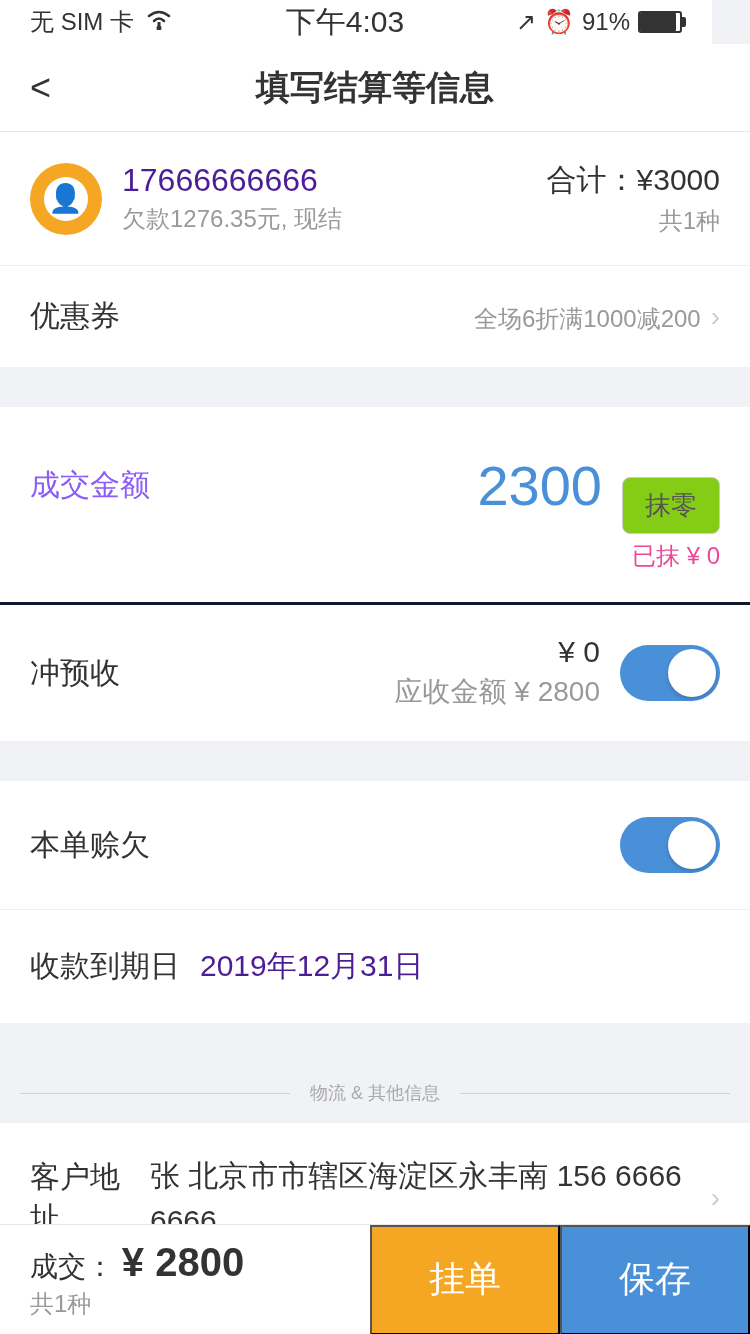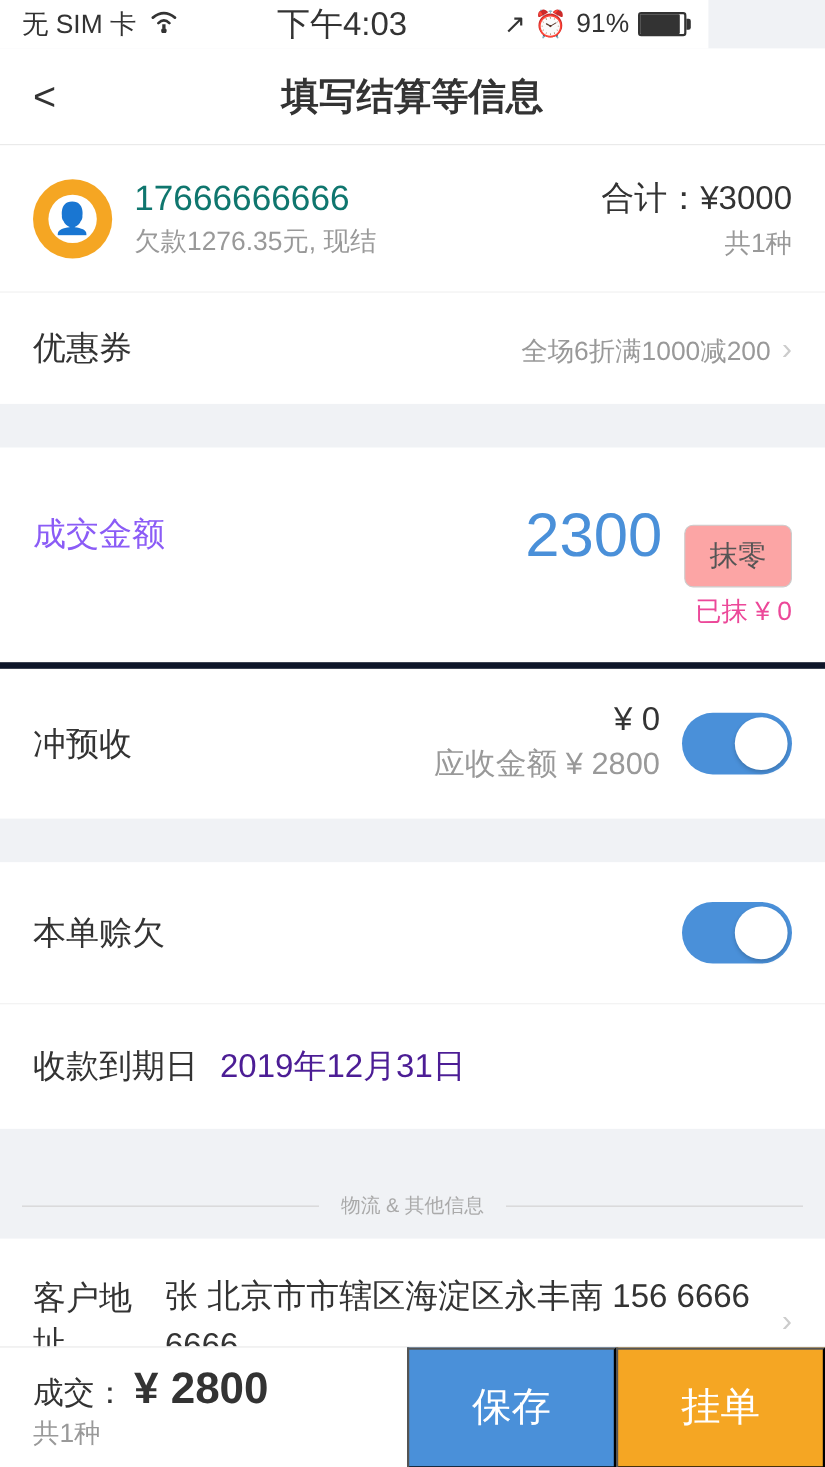--- a/index.html
+++ b/index.html
@@ -9,27 +9,27 @@
       min-height: 1334px;
       background: #f0f2f5;
       font-family: -apple-system, "PingFang SC", "Helvetica Neue", Arial, sans-serif;
       font-size: 28px;
       color: #333;
       position: relative;
     }
 
     
     .status-bar {
-      width: 644px;
+      width: 712px;
       height: 44px;
       background: #fff;
       display: flex;
       align-items: center;
       justify-content: space-between;
-      padding: 0 20px;
+      padding: 0 30px;
       font-size: 24px;
       color: #333;
     }
     .status-left { display: flex; align-items: center; gap: 10px; }
     .status-center { font-size: 30px; font-weight: 500; }
     .status-right { display: flex; align-items: center; gap: 8px; font-size: 24px; }
 
     
     .nav-bar {
       width: 750px;
@@ -91,21 +91,21 @@
       background: #fff;
       display: flex;
       align-items: center;
       justify-content: center;
     }
     .avatar-person {
       font-size: 28px;
       color: #f5a623;
     }
     .customer-info { flex: 1; }
-    .customer-phone { font-size: 32px; font-weight: 500; color: #0f766e; }
+    .customer-phone { font-size: 32px; font-weight: 500; color: #4c1d95; }
     .customer-sub { font-size: 24px; color: #999; margin-top: 4px; }
     .customer-total { text-align: right; }
     .total-amount { font-size: 30px; color: #333; }
     .total-type { font-size: 24px; color: #999; margin-top: 4px; }
 
     
     .coupon-row {
       display: flex;
       align-items: center;
       padding: 30px 30px;
@@ -136,31 +136,31 @@
     }
     .amount-label { font-size: 30px; color: #8b5cf6; }
     .amount-right { display: flex; align-items: center; gap: 20px; }
     .amount-value { font-size: 56px; color: #4a90d9; font-weight: 500; }
     .round-btn {
       border: 1px solid #ccc;
       border-radius: 8px;
       padding: 10px 22px;
       font-size: 26px;
       color: #555;
-      background: #fca5a5;
+      background: #84cc16;
       cursor: pointer;
       margin-top: 40px;
     }
     .amount-sub { font-size: 24px; color: #ec4899; margin-top: 6px; text-align: right; }
 
     
     .prepay-section {
       background: #fff;
       padding: 30px 30px;
-      border-top: 6px solid #0f172a;
+      border-top: 3px solid #0f172a;
     }
     .prepay-row {
       display: flex;
       align-items: center;
       justify-content: space-between;
     }
     .prepay-label { font-size: 30px; color: #333; }
     .prepay-right { display: flex; align-items: center; gap: 20px; }
     .prepay-amount { font-size: 30px; color: #333; text-align: right; }
     .prepay-sub { font-size: 28px; color: #999; text-align: right; margin-top: 4px; }
@@ -450,15 +450,15 @@
 </div>
 
 <div class="footer">
   <div class="footer-info">
     <div class="footer-deal">
       <span>成交：</span>
       <span style="font-size:40px;font-weight:600;">¥ 2800</span>
     </div>
     <div class="footer-count">共1种</div>
   </div>
+  <button class="footer-btn btn-pending">挂单</button>
   <button class="footer-btn btn-save">保存</button>
-  <button class="footer-btn btn-pending">挂单</button>
 </div>
 
 </body></html>

